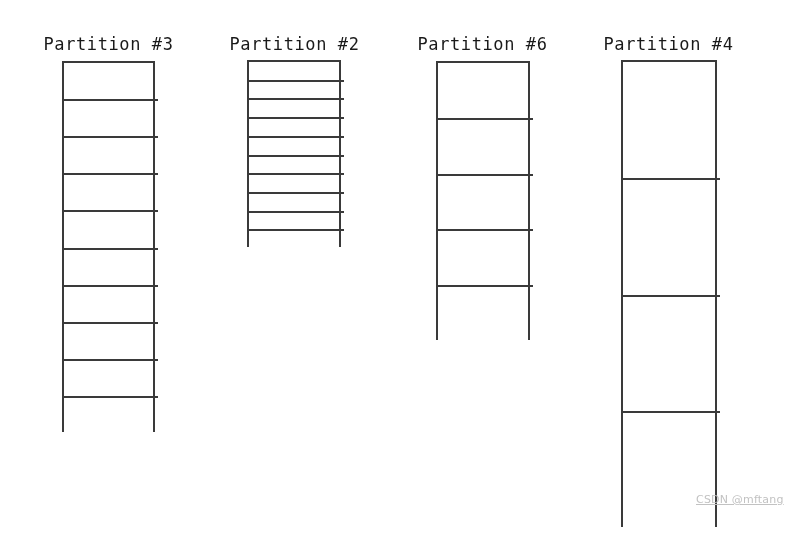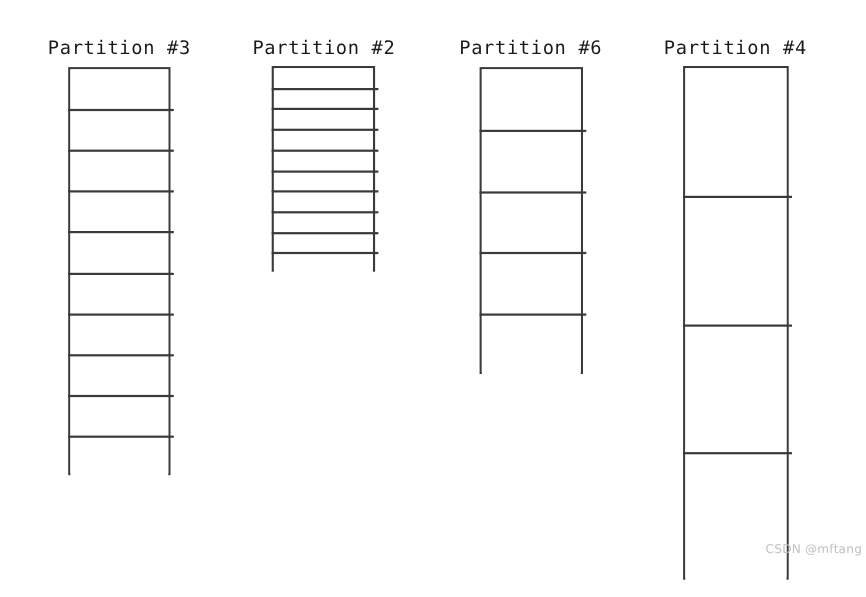--- a/index.html
+++ b/index.html
@@ -145,13 +145,13 @@
         <div class="partition-cell" style="top: 116.75px; width: 100%; height: 116.75px;"></div>
         <div class="cell-divider" style="background: rgb(58, 58, 58); left: -2px; width: 99px; top: 115.75px;"></div>
         <div class="partition-cell" style="top: 233.5px; width: 100%; height: 116.75px;"></div>
         <div class="cell-divider" style="background: rgb(58, 58, 58); left: -2px; width: 99px; top: 232.5px;"></div>
         <div class="partition-cell" style="top: 350.25px; width: 100%; height: 116.75px;"></div>
         <div class="cell-divider" style="background: rgb(58, 58, 58); left: -2px; width: 99px; top: 349.25px;"></div>
       </div>
     </div>
   </div>
 
-<div id="watermark" style="left: 696px; top: 493px; color: rgb(194, 194, 194);">CSDN @mftang</div>
+<div id="watermark" style="left: 696px; top: 493px; color: rgb(194, 194, 194); text-decoration: underline;">CSDN @mftang</div>
 
 </body></html>

